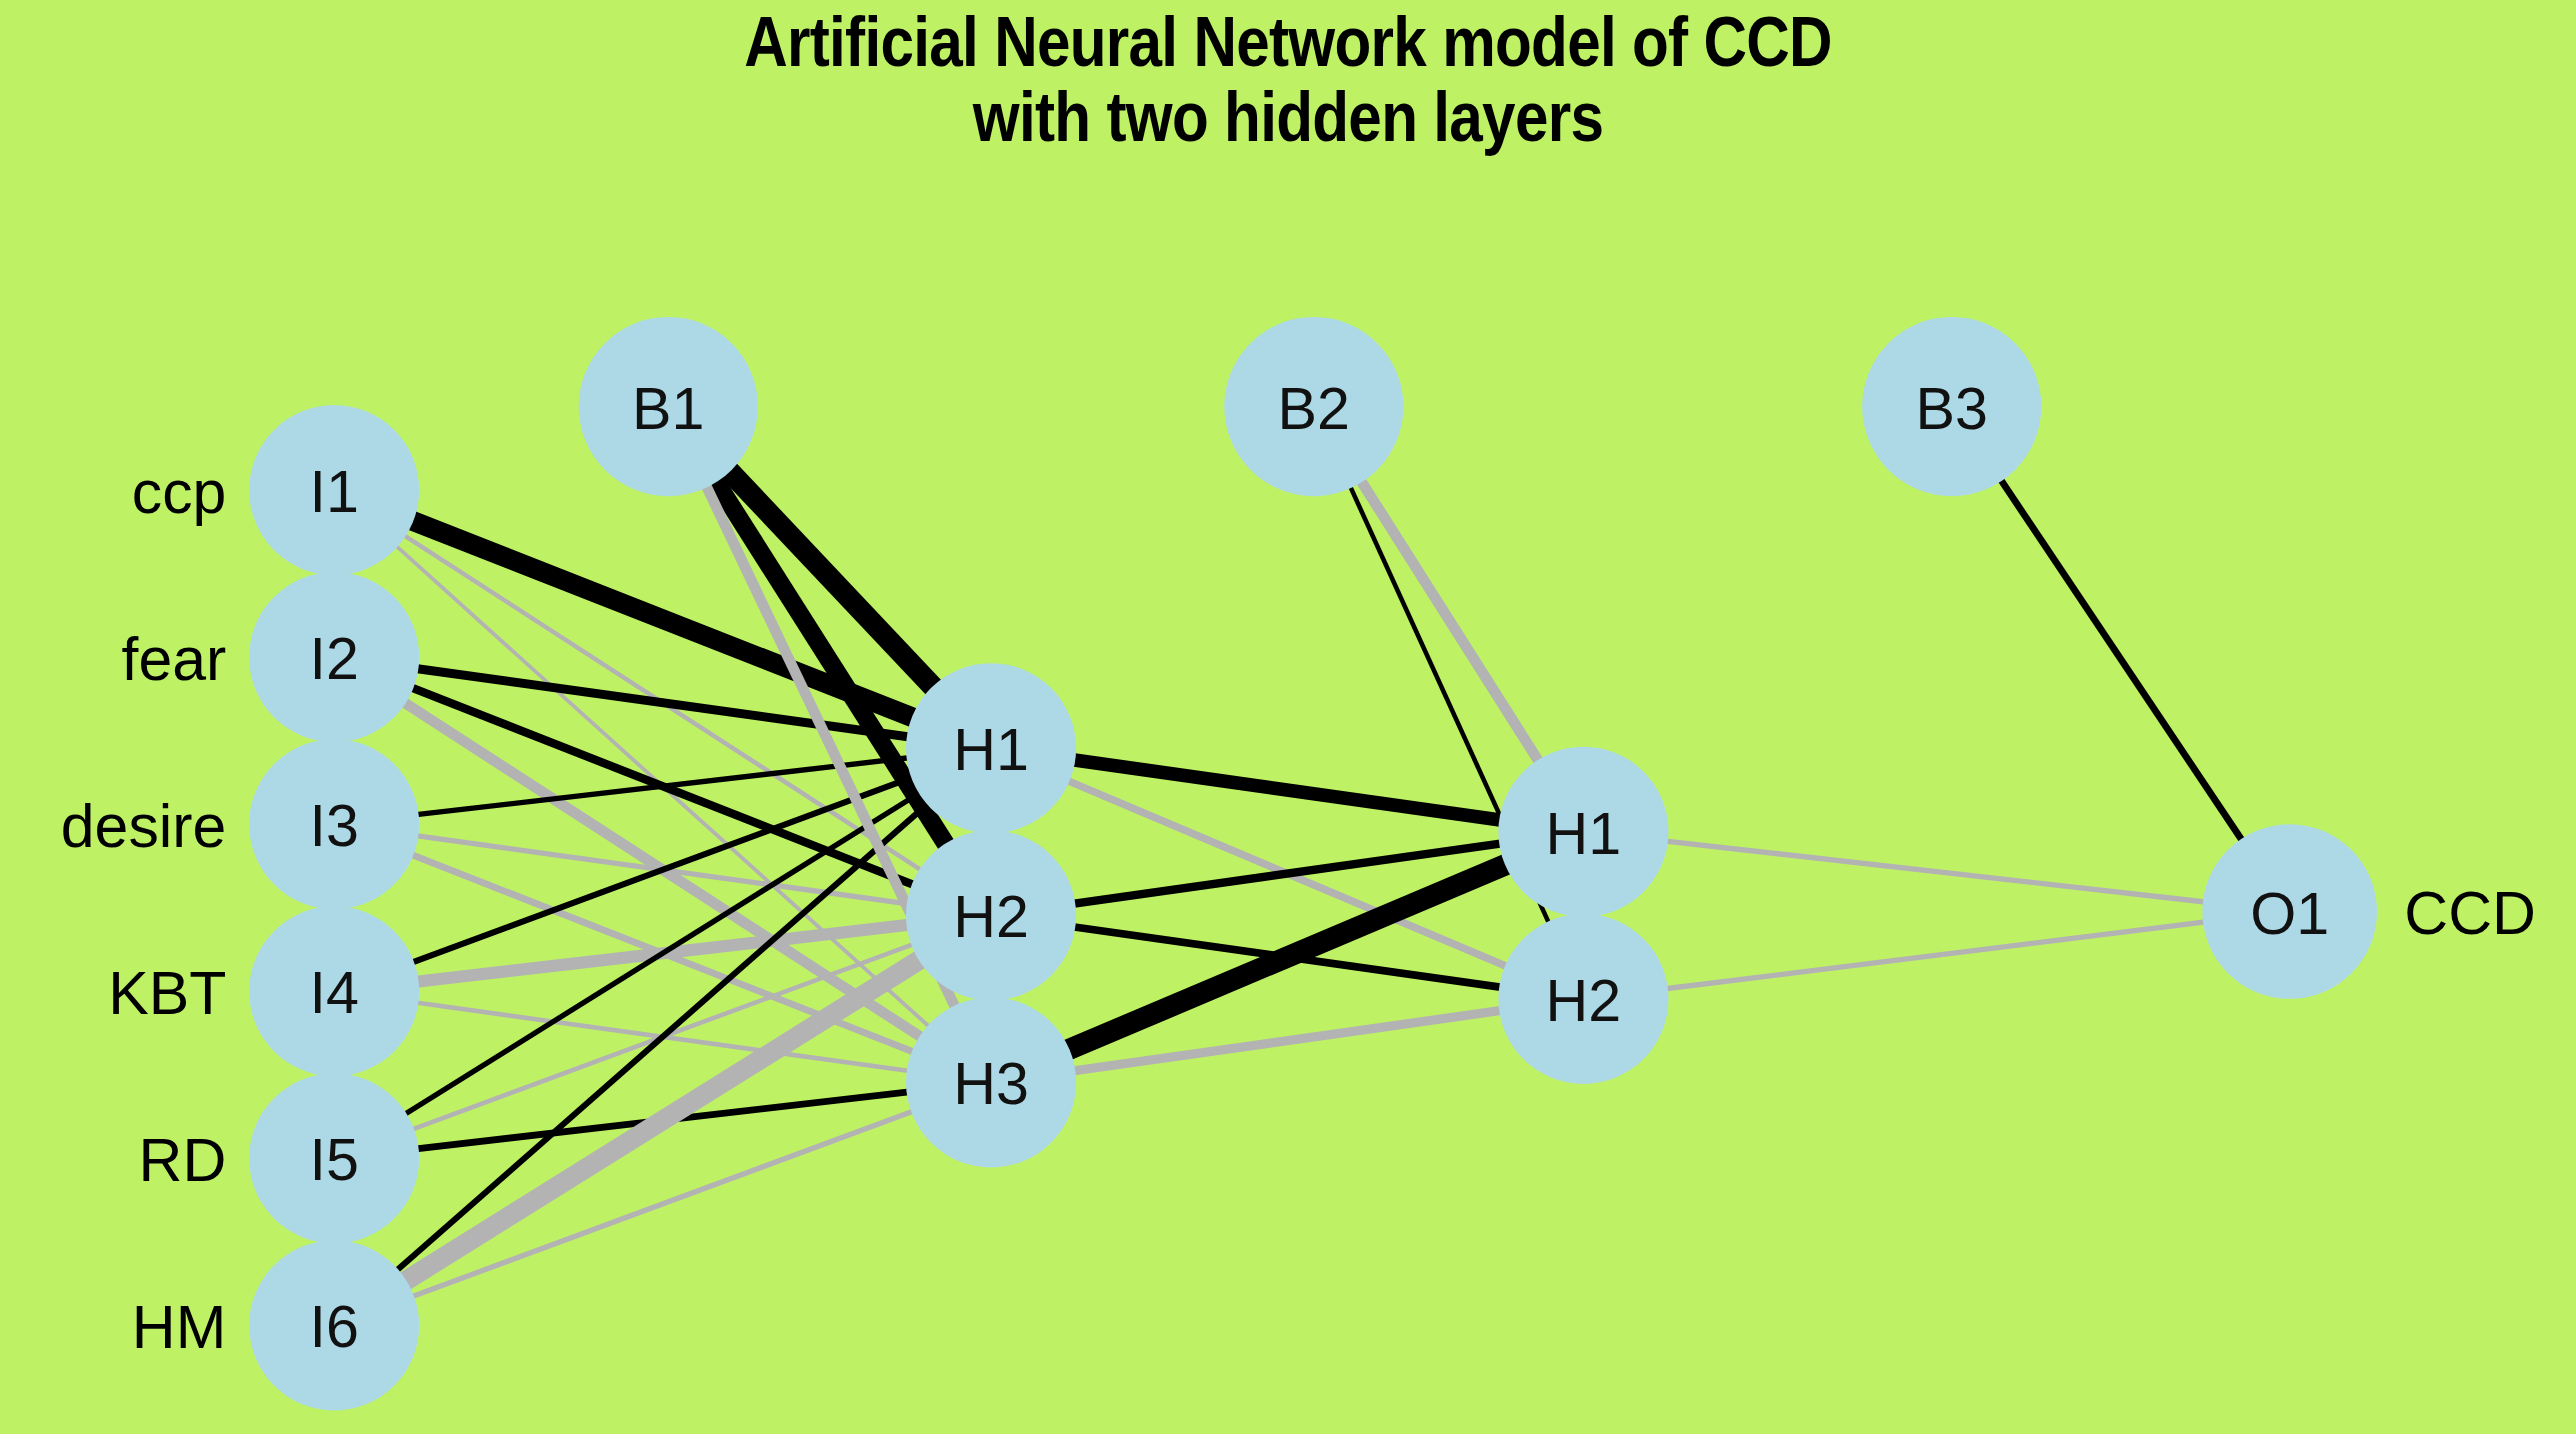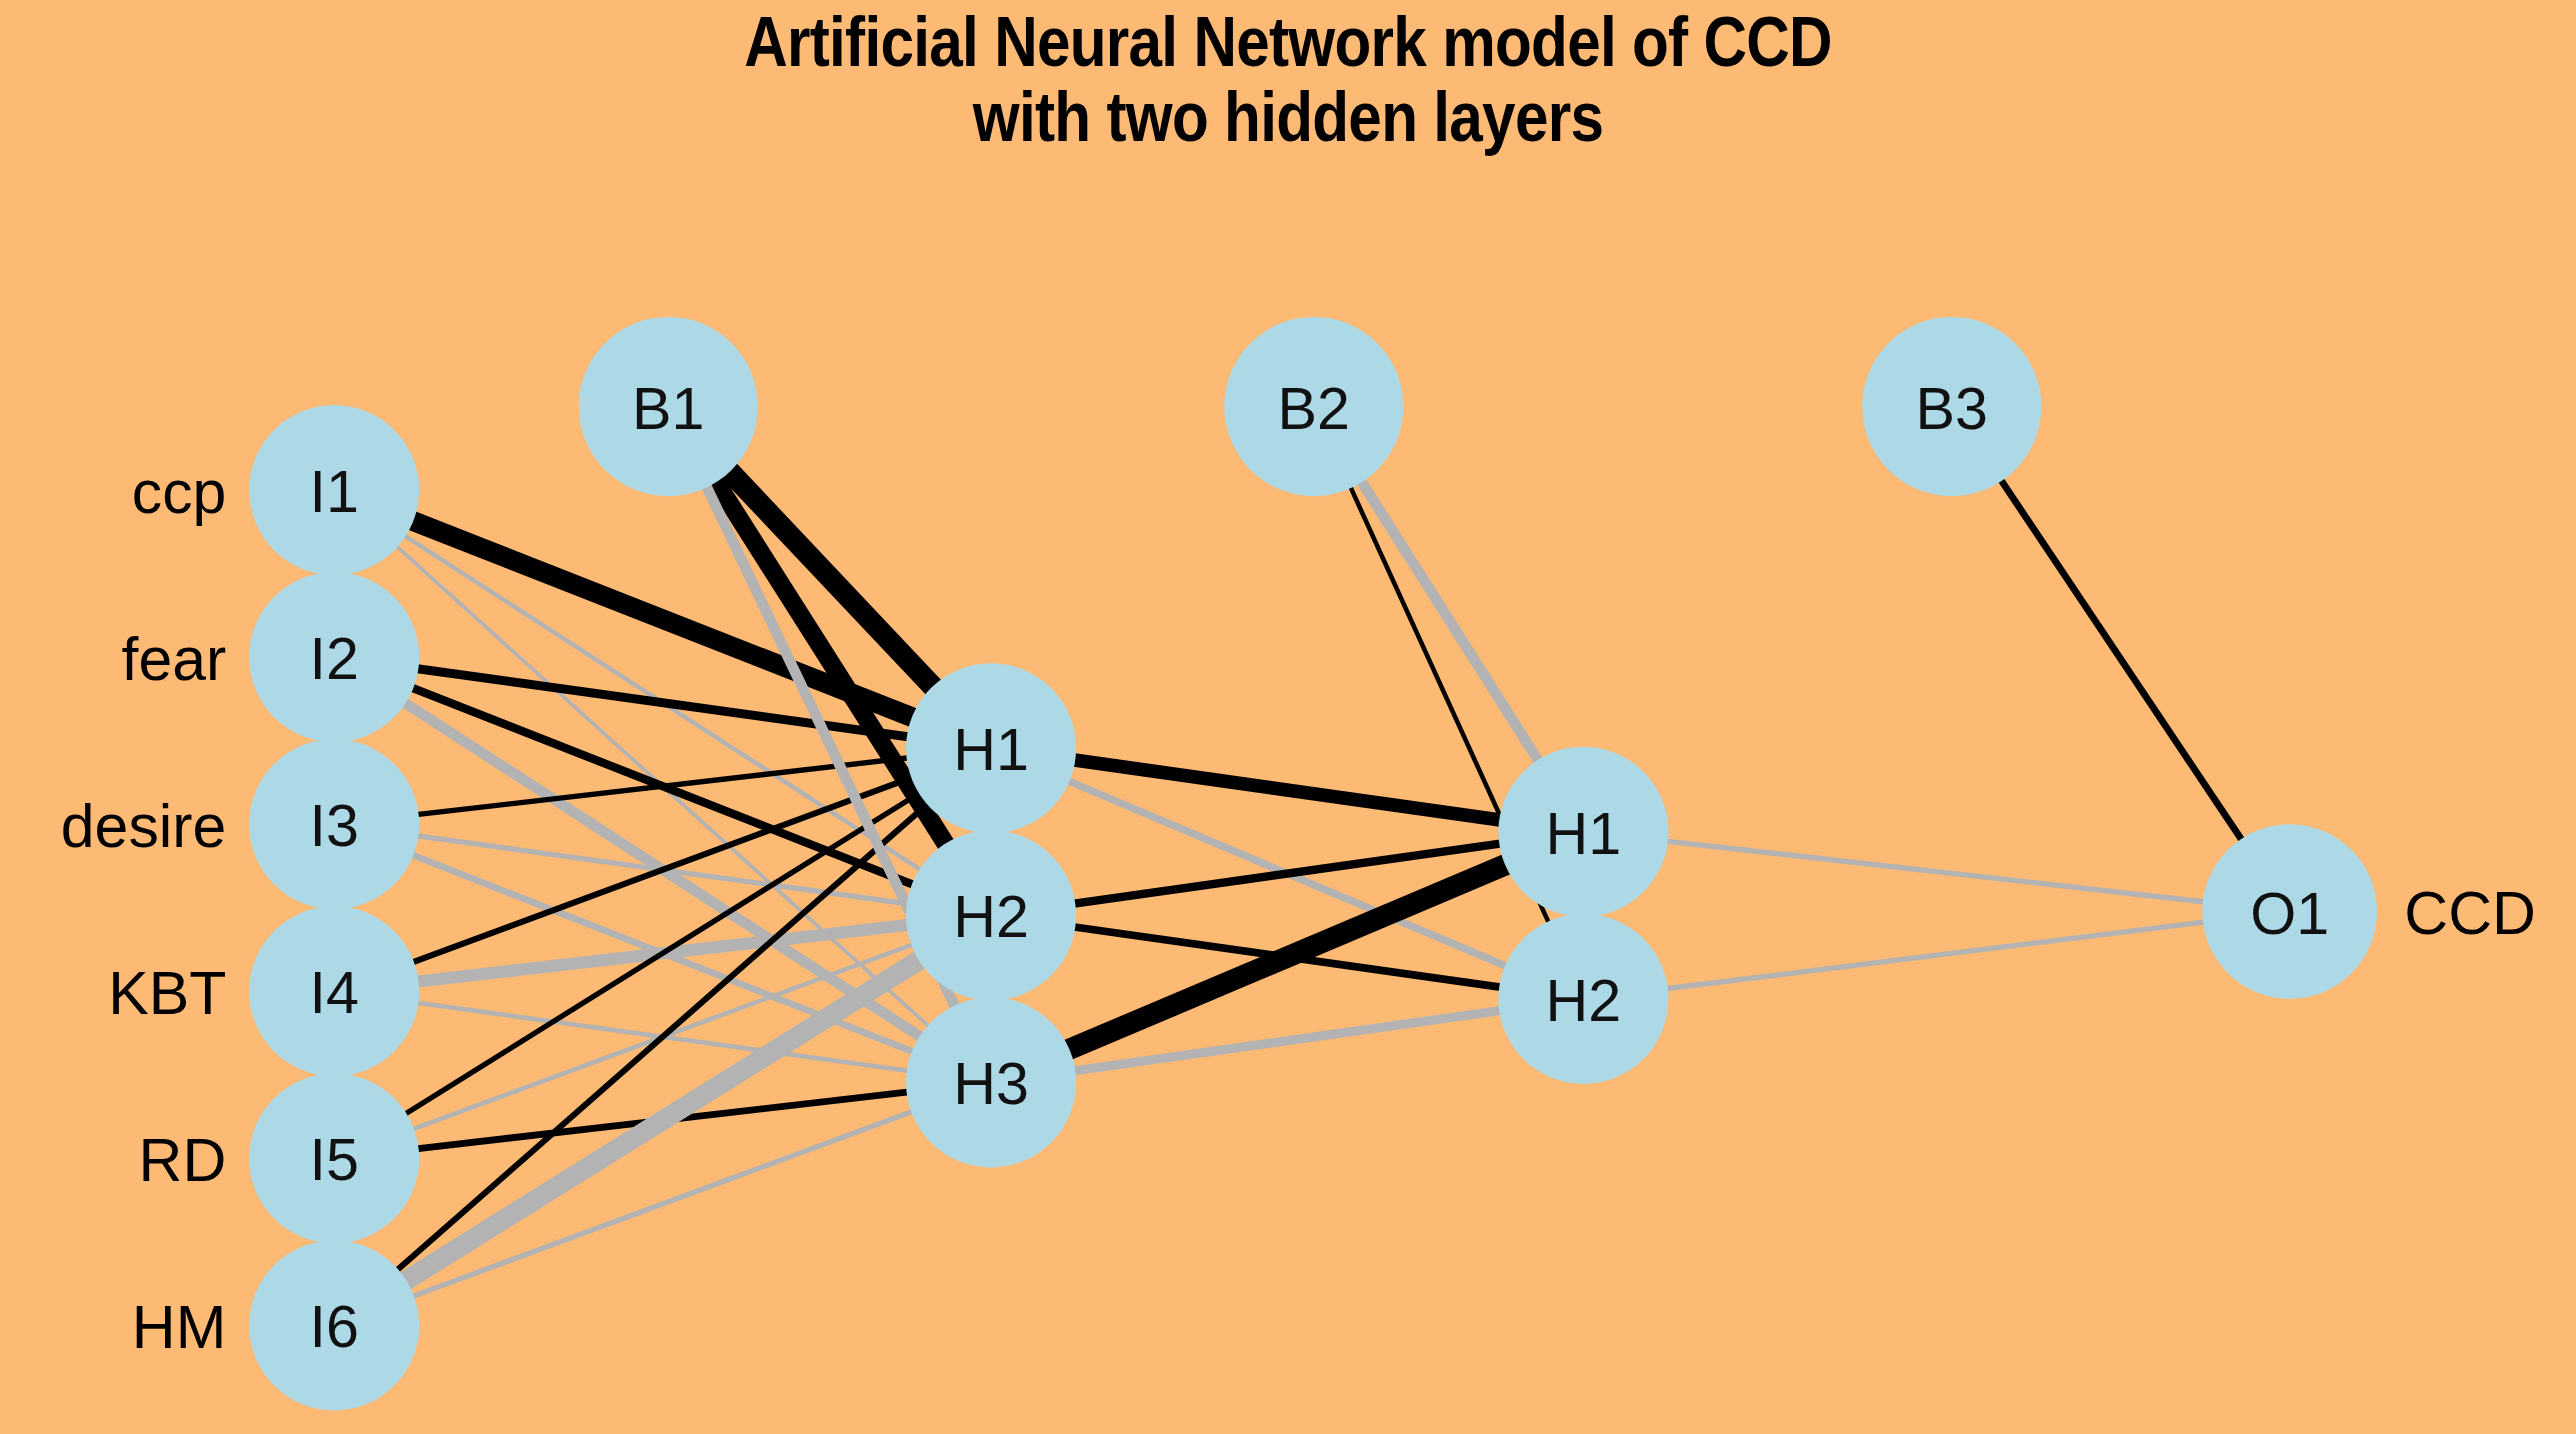--- a/index.html
+++ b/index.html
@@ -1,18 +1,18 @@
 <!DOCTYPE html>
 <html style="font-size:12px"><head>
 <meta charset="utf-8">
 <style>
   html,body{margin:0;padding:0;background:#fff;}
   body{width:2576px;height:1435px;overflow:hidden;
        font-family:"Liberation Sans","DejaVu Sans",sans-serif;}
-  #stage{position:relative;width:2576px;height:1435px;background:#fdba74;}
+  #stage{position:relative;width:2576px;height:1435px;background:#bef264;}
   #title{position:absolute;left:0;top:4.6px;width:2576px;text-align:center;
          font-weight:bold;font-size:70px;line-height:1.08;color:#000;
          letter-spacing:-0.8px;font-stretch:condensed;
          font-family:"Liberation Sans Narrow","Liberation Sans","DejaVu Sans Condensed",sans-serif;
          transform:scaleX(.86);transform-origin:50% 0;white-space:pre-line;}
   svg#net{position:absolute;left:0;top:0;width:2576px;height:1435px;}
   .nodelabel{font-size:78px;fill:#111;font-family:"Liberation Sans","DejaVu Sans",sans-serif;
              text-anchor:middle;dominant-baseline:central;}
   .sidelabel{font-size:80px;fill:#000;font-family:"Liberation Sans","DejaVu Sans",sans-serif;
              dominant-baseline:central;}

